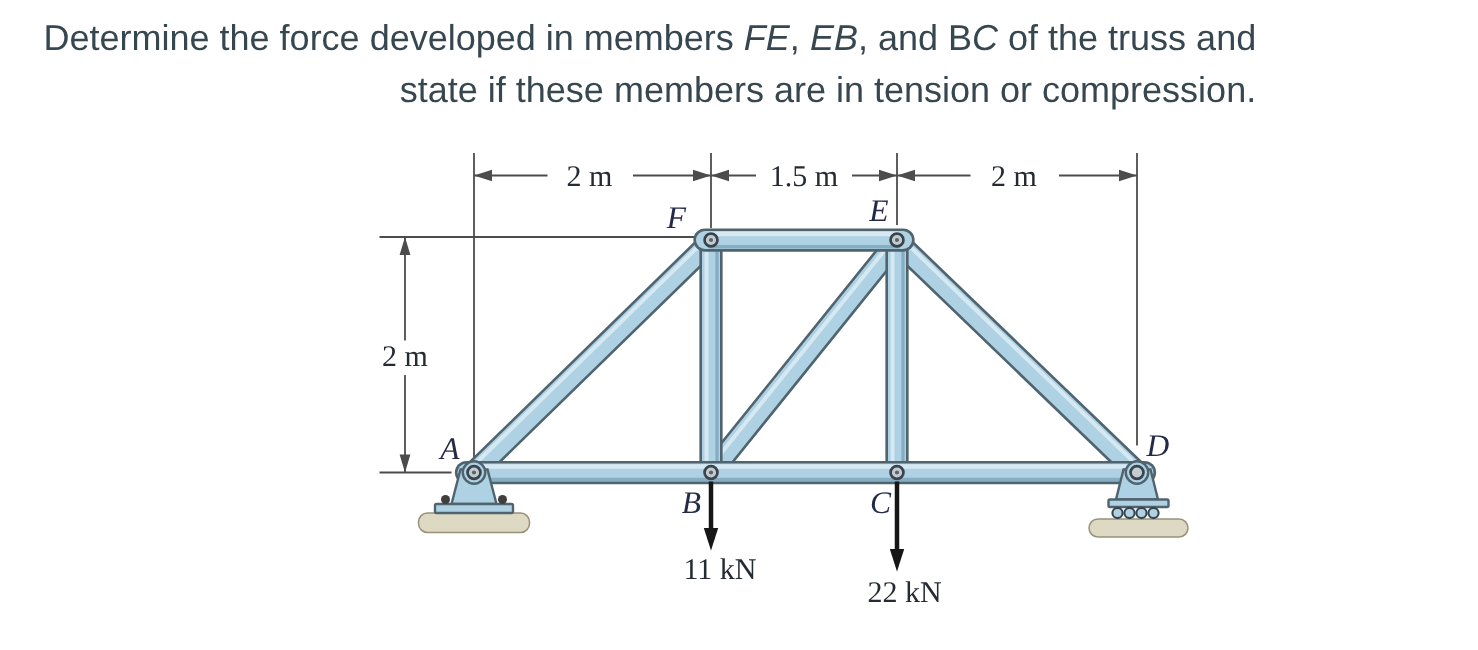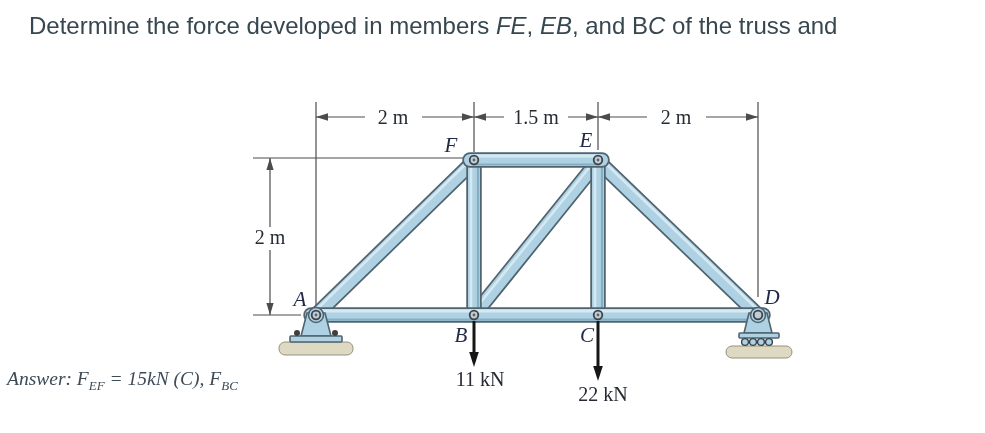--- a/index.html
+++ b/index.html
@@ -57,20 +57,21 @@
   }
   .answer sub { font-size: 13px; line-height: 0; }
 </style>
 </head>
 <body>
 
 <div class="page">
 
   <div class="question">
     <div><span>Determine the force developed in members </span><span class="it">FE</span><span>, </span><span class="it">EB</span><span>, and </span><span>B</span><span class="it">C</span><span> of the truss and</span></div>
+    <div>state if these members are in tension or compression.</div>
   </div>
 
   <svg class="figure-svg" viewBox="0 0 985 433">
 
     <g>
       <line class="dim" x1="253" y1="158" x2="470" y2="158"></line>
       <line class="dim" x1="253" y1="315" x2="301" y2="315"></line>
       <line class="dim" x1="316" y1="102" x2="316" y2="309"></line>
       <line class="dim" x1="474" y1="102" x2="474" y2="152"></line>
       <line class="dim" x1="598" y1="102" x2="598" y2="150"></line>
@@ -188,16 +189,15 @@
       <text class="jlabel" x="300" y="306">A</text>
       <text class="jlabel" x="461" y="342">B</text>
       <text class="jlabel" x="587" y="342">C</text>
       <text class="jlabel" x="772" y="304">D</text>
       <text class="jlabel" x="586" y="147">E</text>
       <text class="jlabel" x="451" y="152">F</text>
     </g>
   </svg>
 
   <div class="answer">
-    <div><span>Answer: F</span><sub>EF</sub><span> = 15kN (C), F</span><sub>BC</sub></div>
   </div>
 
 </div>
 
 </body></html>

